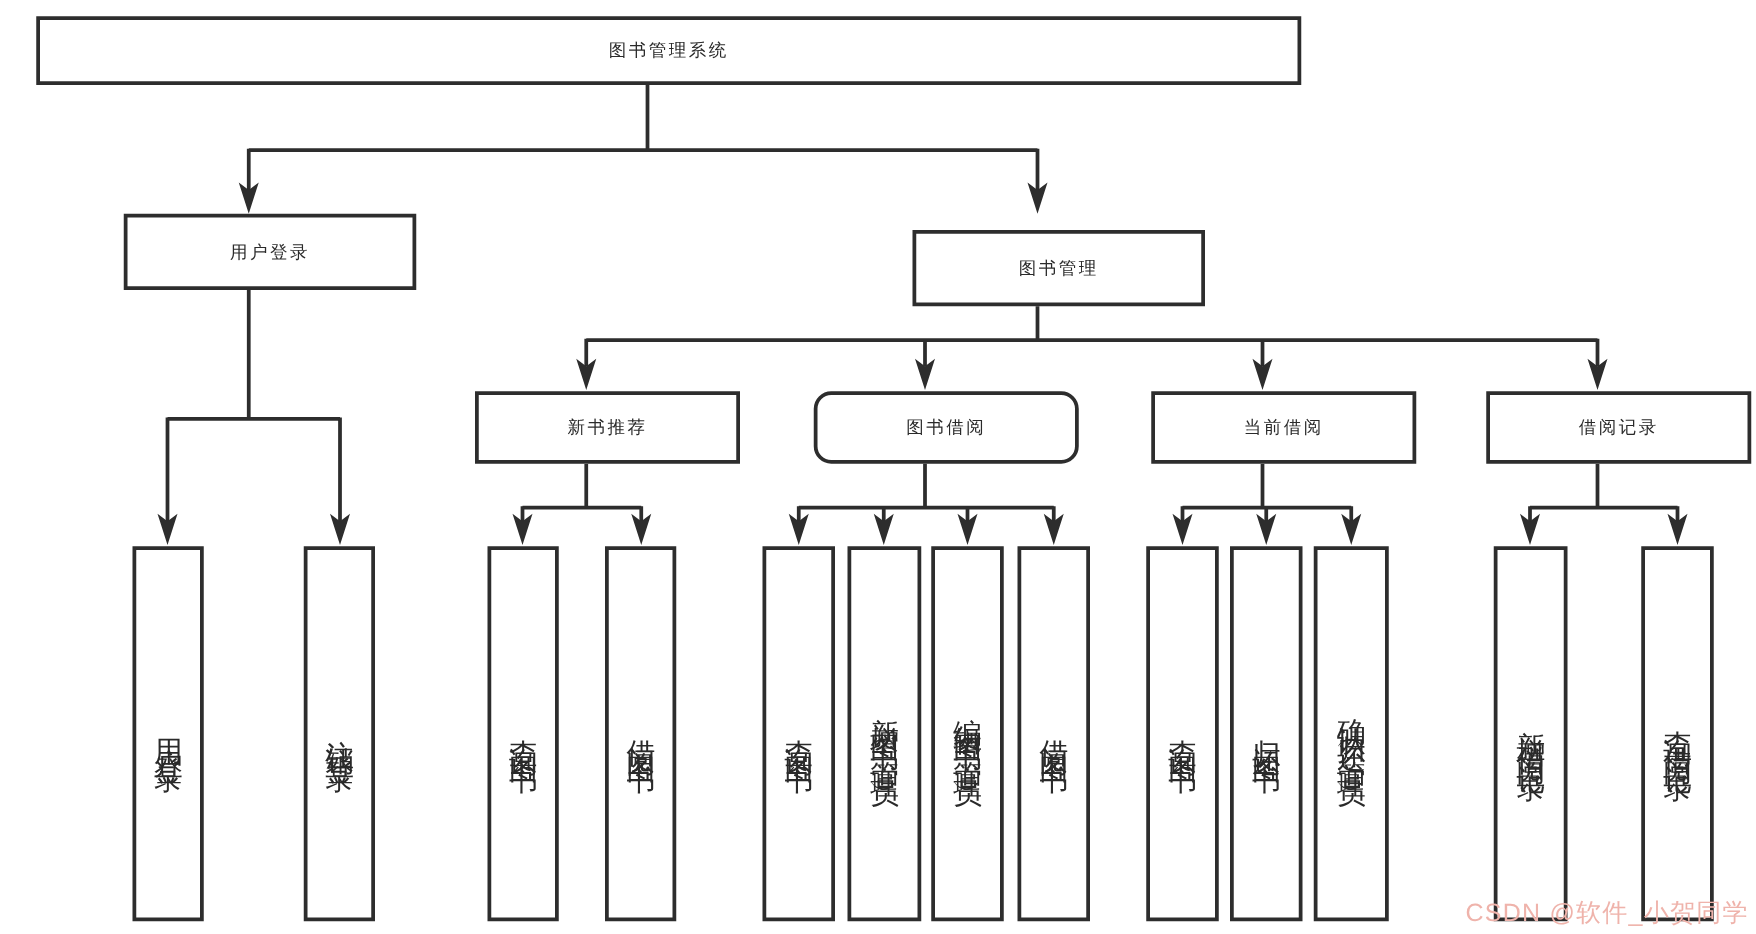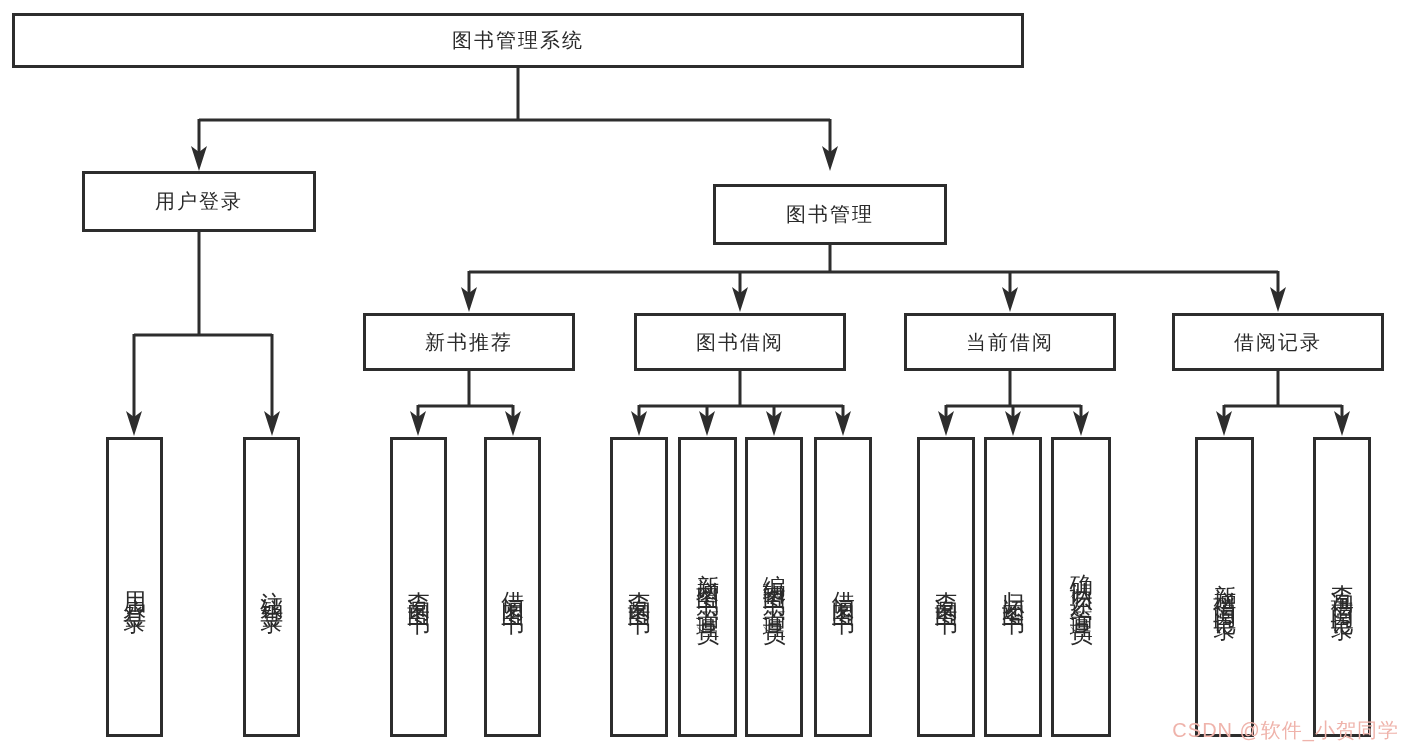--- a/index.html
+++ b/index.html
@@ -19,21 +19,21 @@
   .node {
     position: absolute;
     box-sizing: border-box;
     border: 3px solid #2d2d2d;
     background: #ffffff;
     display: flex;
     align-items: center;
     justify-content: center;
     color: #2a2a2a;
   }
-  .hnode { font-size: 20px; letter-spacing: 2px; }
+  .hnode { font-size: 14px; letter-spacing: 2px; margin-left: 17px; }
   .vnode { font-size: 23px; }
   .vnode .vtext {
     writing-mode: vertical-rl;
     text-orientation: mixed;
     letter-spacing: 7px;
     line-height: 1.1;
   }
   .watermark {
     position: absolute;
     right: 6px;
@@ -90,21 +90,21 @@
   <div class="node hnode" style="left:82px; top:171px; width:234px; height:61px;">
     <span>用户登录</span>
   </div>
   <div class="node hnode" style="left:713px; top:184px; width:234px; height:61px;">
     <span>图书管理</span>
   </div>
 
   <div class="node hnode" style="left:363px; top:313px; width:212px; height:58px;">
     <span>新书推荐</span>
   </div>
-  <div class="node hnode" style="left:634px; top:313px; width:212px; height:58px;">
+  <div class="node hnode" style="left:634px; top:313px; width:212px; height:58px;border-radius:14px;">
     <span>图书借阅</span>
   </div>
   <div class="node hnode" style="left:904px; top:313px; width:212px; height:58px;">
     <span>当前借阅</span>
   </div>
   <div class="node hnode" style="left:1172px; top:313px; width:212px; height:58px;">
     <span>借阅记录</span>
   </div>
 
   <div class="node vnode" style="left:106px; top:437px; width:57px; height:300px;">

